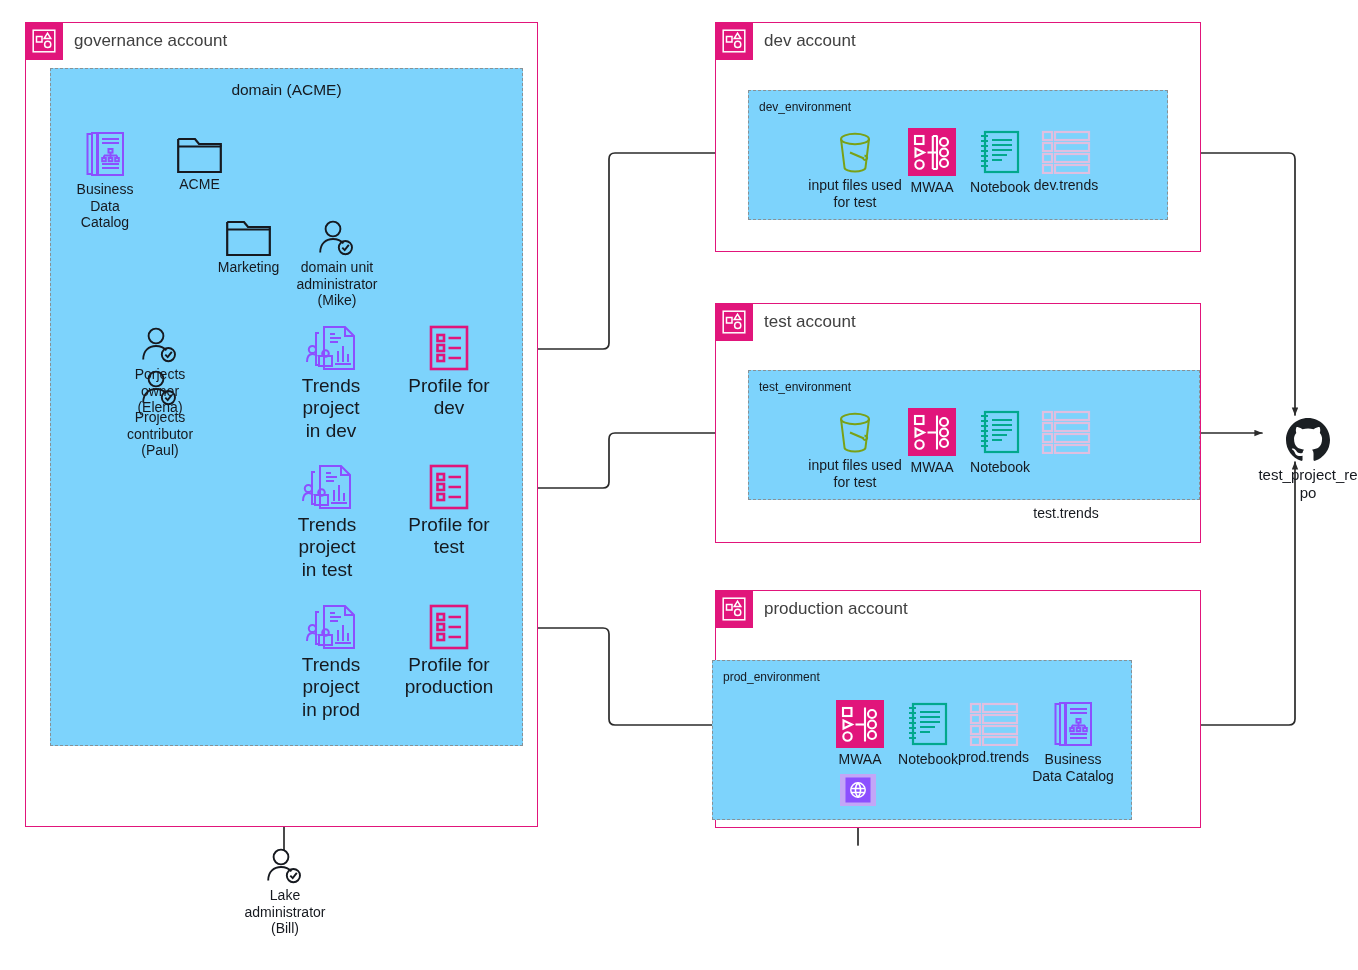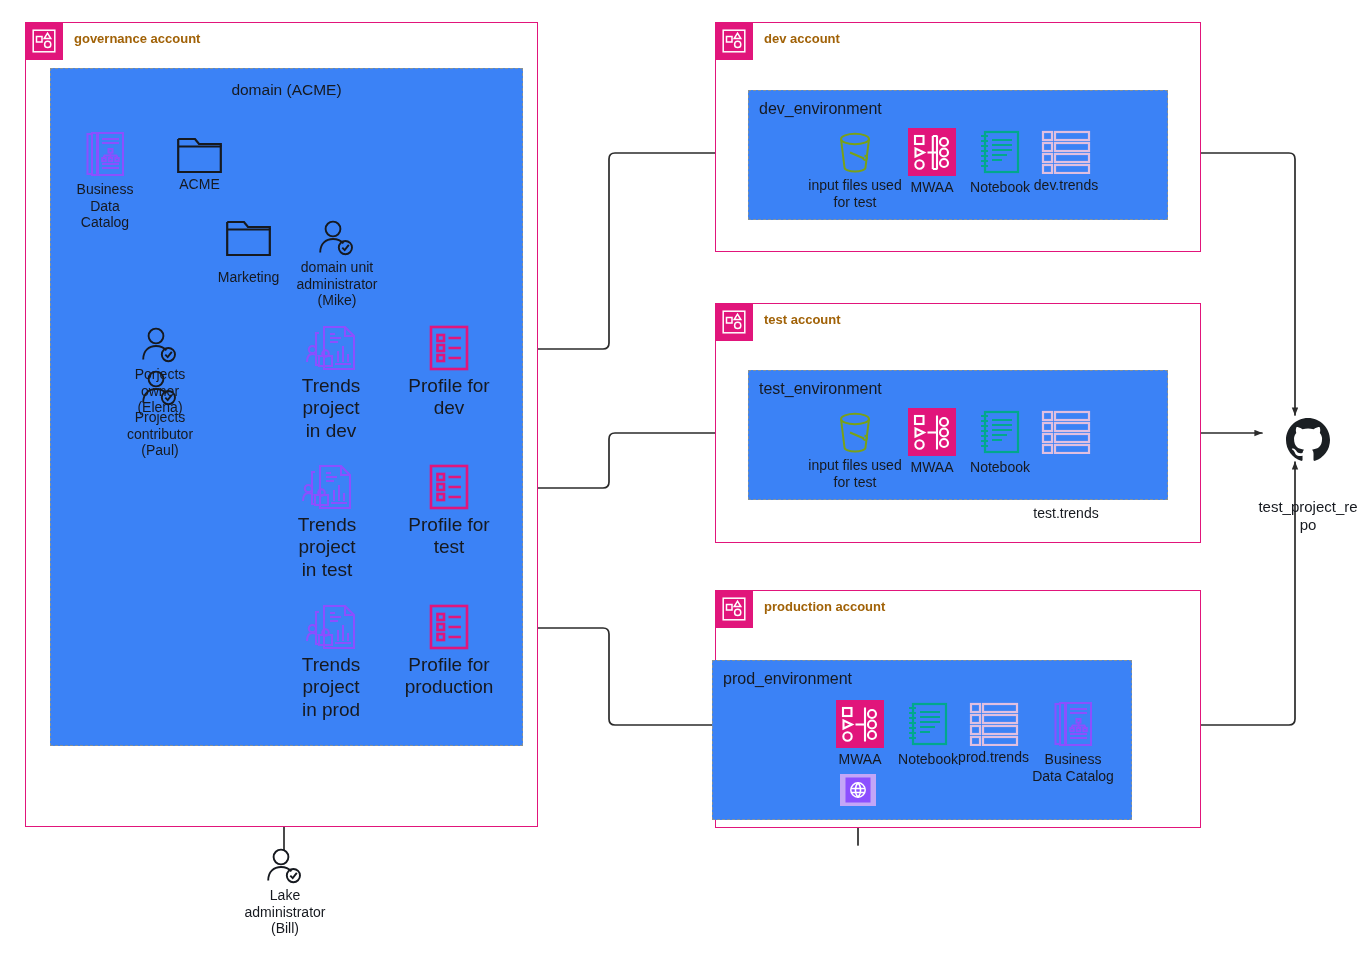--- a/index.html
+++ b/index.html
@@ -4,25 +4,25 @@
 <style>
   html,body{margin:0;padding:0;background:#ffffff;}
   body{width:1358px;height:970px;position:relative;overflow:hidden;
        font-family:"Liberation Sans","DejaVu Sans",sans-serif;color:#232f3e;}
   .stage{position:absolute;left:0;top:0;width:1358px;height:970px;}
 
   
   .account{position:absolute;border:1.6px solid #e1157b;background:#ffffff;box-sizing:border-box;}
   .acct-badge{position:absolute;left:-1px;top:-1px;width:38px;height:38px;background:#e1157b;
               display:flex;align-items:center;justify-content:center;}
-  .acct-title{position:absolute;left:48px;top:8px;font-size:13px;color:#a16207;white-space:nowrap;font-weight:bold;}
+  .acct-title{position:absolute;left:48px;top:8px;font-size:17px;color:#404040;white-space:nowrap;}
 
   
-  .envbox{position:absolute;border:1.6px dashed #879196;background:#3b82f6;box-sizing:border-box;}
-  .env-label{position:absolute;font-size:16px;color:#16191f;white-space:nowrap;}
+  .envbox{position:absolute;border:1.6px dashed #879196;background:#7dd3fc;box-sizing:border-box;}
+  .env-label{position:absolute;font-size:12px;color:#16191f;white-space:nowrap;}
   .domain-title{position:absolute;width:100%;text-align:center;font-size:15.5px;color:#16191f;}
 
   
   .node{position:absolute;display:flex;flex-direction:column;align-items:center;}
   .node .glyph{display:block;}
   .cap{margin-top:3px;text-align:center;line-height:1.18;color:#16191f;white-space:pre-line;}
   .cap.xs{font-size:14px;}
   .cap.md{font-size:19px;}
   .cap.lg{font-size:15px;}
 
@@ -135,21 +135,21 @@
   <div class="node" style="left:177px;top:133px;width:45px;">
     <svg class="glyph" width="45" height="41" viewBox="0 0 45 41">
       <g fill="none" stroke="#16191f" stroke-width="2.2">
         <path d="M1.2 6 L1.2 39 L43.8 39 L43.8 13.5 L1.2 13.5"></path>
         <path d="M1.2 6 L18 6 L22 11 L43.8 11 L43.8 13.5"></path>
       </g>
     </svg>
     <div class="cap xs" style="margin-top:2px;">ACME</div>
   </div>
 
-  <div class="node" style="left:220px;top:216px;width:57px;gap:10px;">
+  <div class="node" style="left:220px;top:216px;width:57px;">
     <svg class="glyph" width="45" height="41" viewBox="0 0 45 41">
       <g fill="none" stroke="#16191f" stroke-width="2.2">
         <path d="M1.2 6 L1.2 39 L43.8 39 L43.8 13.5 L1.2 13.5"></path>
         <path d="M1.2 6 L18 6 L22 11 L43.8 11 L43.8 13.5"></path>
       </g>
     </svg>
     <div class="cap xs" style="margin-top:2px;">Marketing</div>
   </div>
 
   <div class="node" style="left:300px;top:220px;width:74px;">
@@ -372,21 +372,21 @@
     <div class="acct-badge">
       <svg width="24" height="24" viewBox="0 0 24 24" fill="none" stroke="#ffffff" stroke-width="1.5">
         <rect x="1.2" y="1.2" width="21.6" height="21.6"></rect>
         <rect x="4.5" y="7.5" width="5.5" height="5.5"></rect>
         <path d="M15.5 4.2 L18.8 9.6 L12.2 9.6 Z"></path>
         <circle cx="15.7" cy="15.4" r="3.1"></circle>
       </svg>
     </div>
     <div class="acct-title">test account</div>
   </div>
-  <div class="envbox" style="left:748px;top:370px;width:420px;height:130px;">
+  <div class="envbox" style="left:748px;top:370px;width:452px;height:130px;">
     <div class="env-label" style="left:10px;top:9px;">test_environment</div>
   </div>
   <div class="node" style="left:800px;top:410px;width:110px;">
     <svg class="glyph" width="44" height="44" viewBox="0 0 44 44">
       <g fill="none" stroke="#7aa116" stroke-width="2">
         <ellipse cx="22" cy="9" rx="14" ry="5.2"></ellipse>
         <path d="M8 9 L11.5 37.5 C11.5 39.8 16.5 41.5 22 41.5 C27.5 41.5 32.5 39.8 32.5 37.5 L36 9"></path>
         <path d="M17 22.5 L31 28.5"></path>
         <path d="M31.5 25.5 C34.5 26.2 35 28.5 33 29.6 C31.5 30.4 30.2 29.4 30.6 28.4"></path>
       </g>
@@ -514,21 +514,21 @@
       <rect x="5.5" y="3.5" width="25" height="25" fill="#8c4fff"></rect>
       <g fill="none" stroke="#ffffff" stroke-width="1.5">
         <circle cx="18" cy="16" r="7.2"></circle>
         <path d="M11 14.5 H25 M11.6 18.5 H24.4"></path>
         <path d="M18 8.9 C14.6 12 14.6 20 18 23.1 C21.4 20 21.4 12 18 8.9"></path>
       </g>
     </svg>
   </div>
 
 
-  <div class="node" style="left:1258px;top:418px;width:100px;gap:32px;">
+  <div class="node" style="left:1258px;top:418px;width:100px;">
     <svg class="glyph" width="44" height="44" viewBox="0 0 16 16">
       <path fill="#1b1f23" d="M8 0C3.58 0 0 3.58 0 8c0 3.54 2.29 6.53 5.47 7.59.4.07.55-.17.55-.38
         0-.19-.01-.82-.01-1.49-2.01.37-2.53-.49-2.69-.94-.09-.23-.48-.94-.82-1.13-.28-.15-.68-.52-.01-.53.63-.01
         1.08.58 1.23.82.72 1.21 1.87.87 2.33.66.07-.52.28-.87.51-1.07-1.78-.2-3.64-.89-3.64-3.95
         0-.87.31-1.59.82-2.15-.08-.2-.36-1.02.08-2.12 0 0 .67-.21 2.2.82.64-.18 1.32-.27 2-.27s1.36.09
         2 .27c1.53-1.04 2.2-.82 2.2-.82.44 1.1.16 1.92.08 2.12.51.56.82 1.27.82 2.15 0 3.07-1.87
         3.75-3.65 3.95.29.25.54.73.54 1.48 0 1.07-.01 1.93-.01 2.2 0 .21.15.46.55.38A8.01 8.01 0 0 0 16
         8c0-4.42-3.58-8-8-8z"></path>
     </svg>
     <div class="cap lg" style="margin-top:4px;">test_project_re

